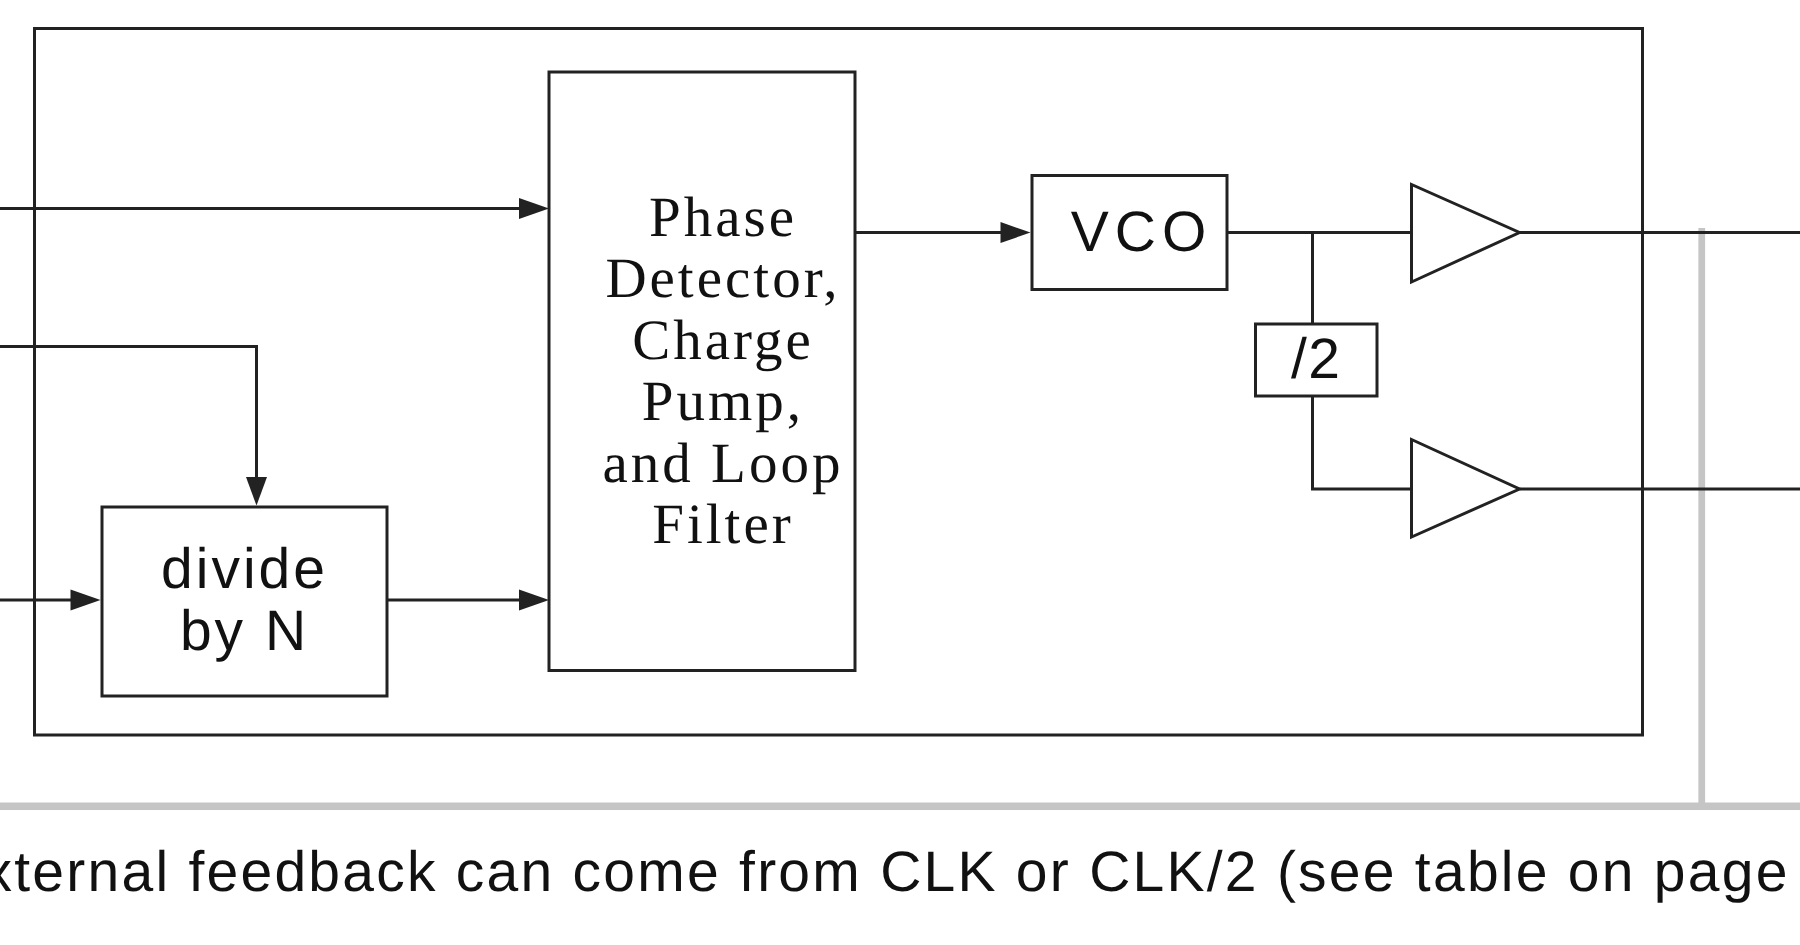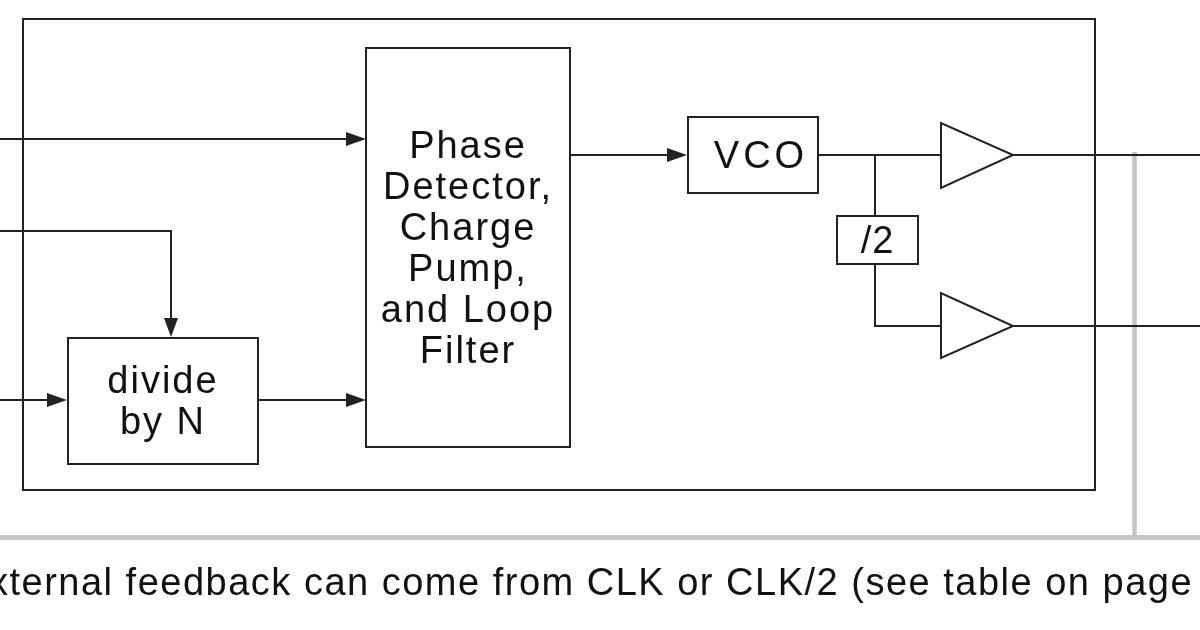--- a/index.html
+++ b/index.html
@@ -6,21 +6,21 @@
   .canvas{
     position:relative;width:1200px;height:630px;background:#ffffff;
     overflow:hidden;font-family:"Liberation Sans",sans-serif;color:#111111;
   }
   .diagram-svg{position:absolute;left:0;top:0;width:1200px;height:630px;}
   .block-label{
     position:absolute;display:flex;align-items:center;justify-content:center;
     text-align:center;white-space:pre-line;color:#111111;
     font-size:38px;line-height:41px;letter-spacing:2px;
   }
-  .label-pd{left:352px;top:48px;width:232px;height:399px;}
+  .label-pd{left:366px;top:48px;width:232px;height:399px;font-family:Liberation Serif, serif;}
   .label-vco{left:688px;top:117px;width:146px;height:76px;letter-spacing:4px;}
   .label-div2{left:837px;top:216px;width:81px;height:48px;letter-spacing:1px;}
   .label-divn{left:68px;top:338px;width:190px;height:126px;}
   .note-text{
     position:absolute;left:-11px;top:561px;white-space:nowrap;
     font-size:38px;letter-spacing:1.5px;color:#111111;
   }
 </style>
 </head>
 <body>

